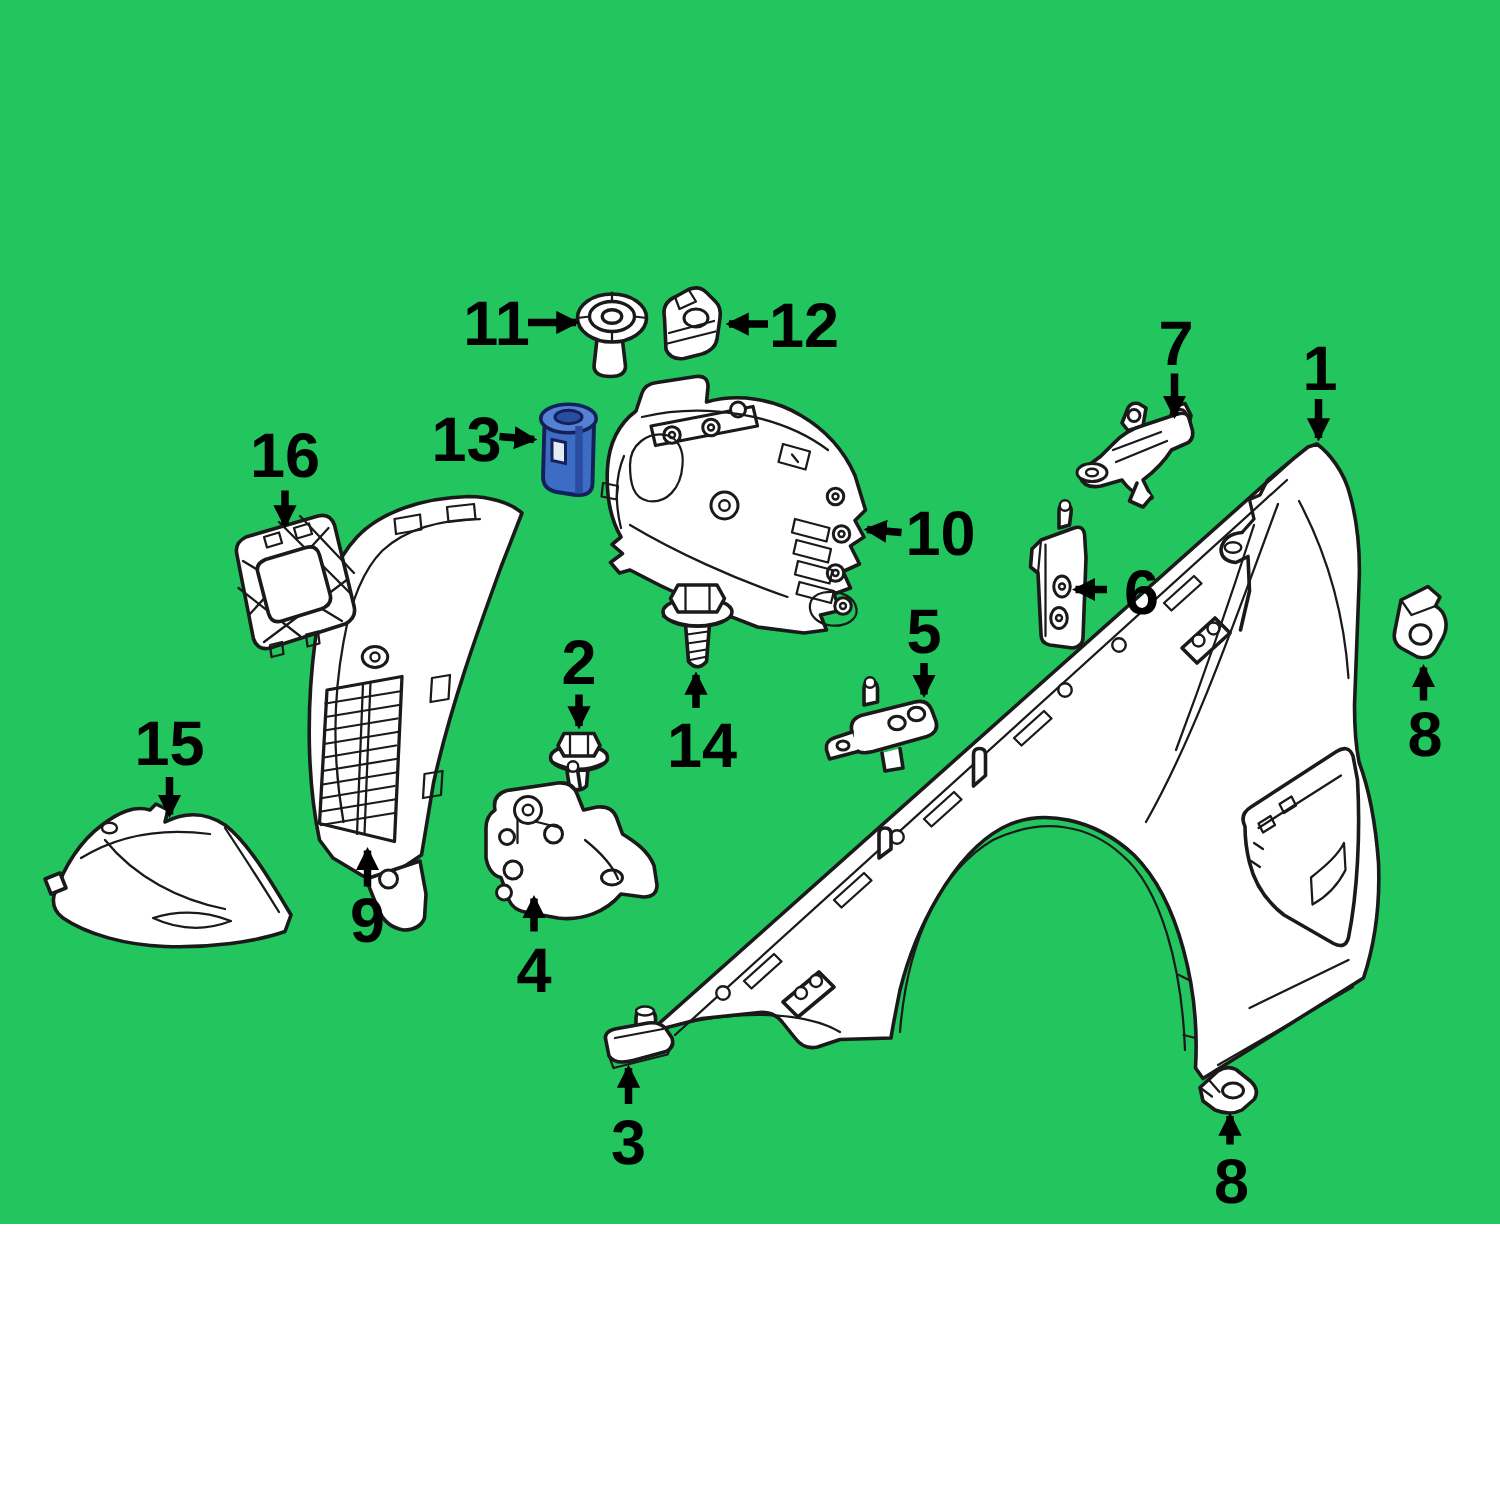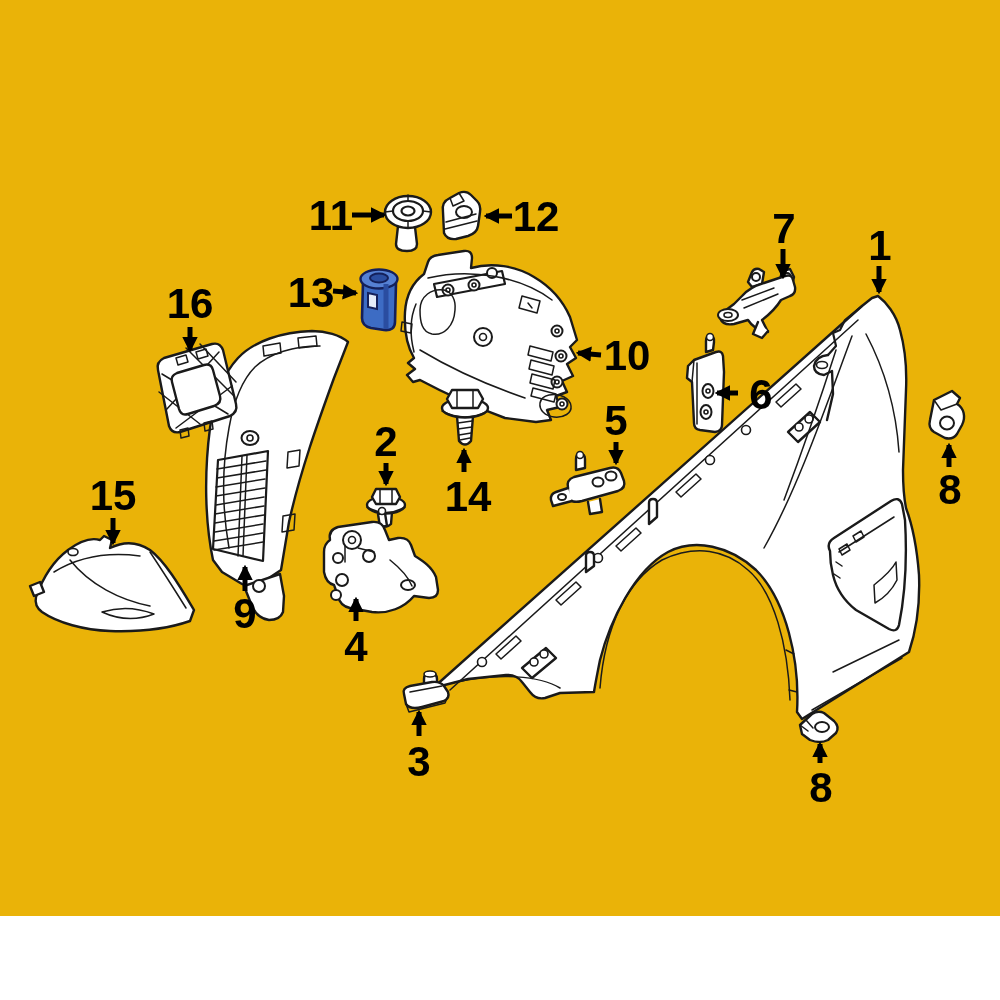--- a/index.html
+++ b/index.html
@@ -1,16 +1,16 @@
 <!DOCTYPE html>
 <html><head>
 <meta charset="utf-8">
 <style>
   html,body{margin:0;padding:0;background:#ffffff;}
-  .stage{position:relative;width:1000px;height:916px;background:#eab308;overflow:hidden;
+  .stage{position:relative;width:1000px;height:816px;background:#22c55e;overflow:hidden;
          font-family:"Liberation Sans",sans-serif;text-decoration:underline;}
   svg{position:absolute;inset:0;}
   .ln{fill:#ffffff;stroke:#1a1a1a;stroke-width:2.4;stroke-linejoin:round;stroke-linecap:round;}
   .nf{fill:none;stroke:#1a1a1a;stroke-width:2.2;stroke-linejoin:round;stroke-linecap:round;}
   .thin{fill:none;stroke:#1a1a1a;stroke-width:1.5;stroke-linejoin:round;stroke-linecap:round;}
   .hole{fill:#ffffff;stroke:#1a1a1a;stroke-width:2;}
   .dot{fill:#ffffff;stroke:#1a1a1a;stroke-width:1.6;}
   .arrow{stroke:#000000;stroke-width:5;fill:none;}
   .lbl{font:700 42px "Liberation Sans",sans-serif;fill:#000;text-anchor:middle;}
   .b-body{fill:#3d6cc4;stroke:#14205a;stroke-width:2.6;stroke-linejoin:round;}

